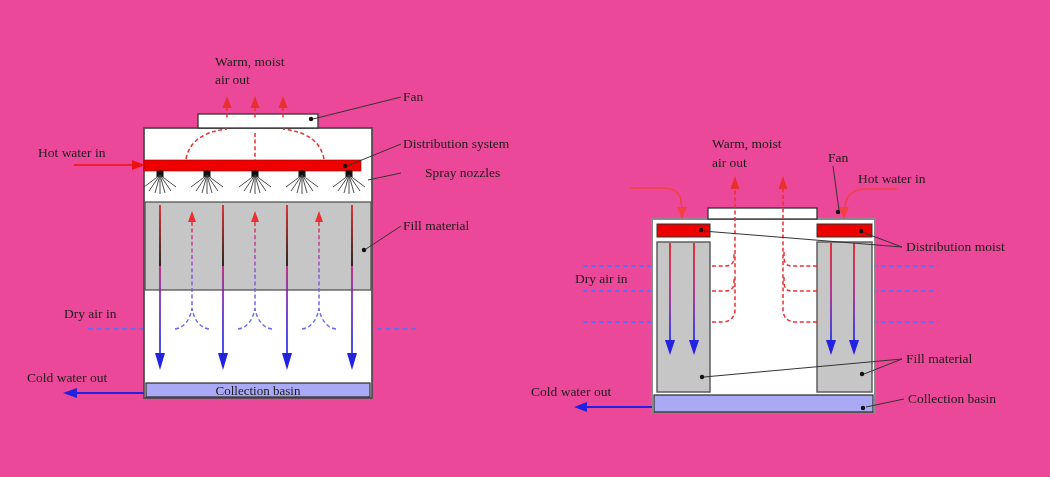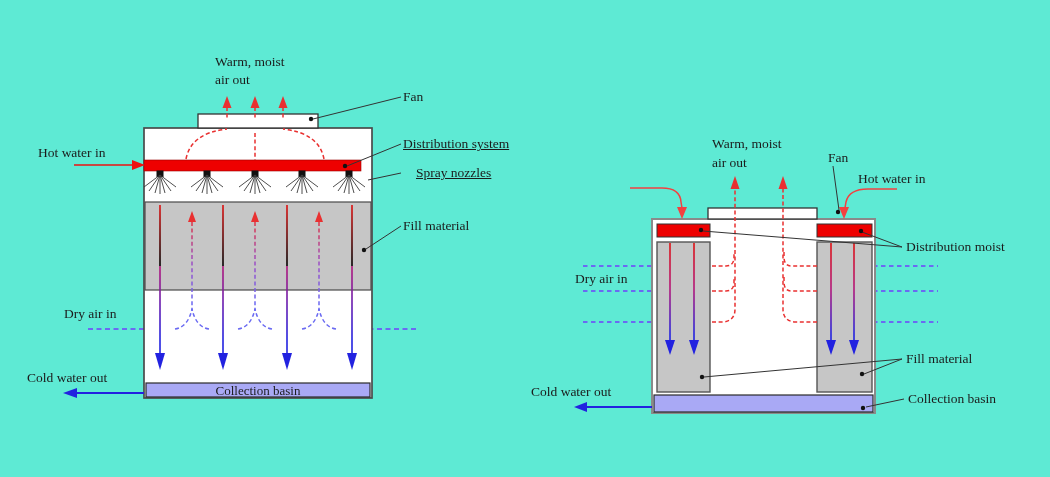--- a/index.html
+++ b/index.html
@@ -1,16 +1,16 @@
 <!DOCTYPE html>
 <html><head>
 <meta charset="utf-8">
 <style>
   html,body{margin:0;padding:0;background:#fff;}
-  .figure{position:relative;width:1050px;height:477px;background:#5eead4;overflow:hidden;
+  .figure{position:relative;width:1050px;height:477px;background:#ec4899;overflow:hidden;
           font-family:"Liberation Serif","DejaVu Serif",serif;}
   .figure svg{position:absolute;left:0;top:0;}
   .lbl{position:absolute;font-size:13.5px;color:#1b1b1b;white-space:nowrap;line-height:15px;}
   .basin-text{position:absolute;font-size:13px;color:#1b1b1b;text-align:center;line-height:15px;}
 </style>
 </head>
 <body>
 
 <div class="figure">
 
@@ -231,22 +231,22 @@
           <circle cx="862" cy="374" r="2.2"></circle>
       <circle cx="863" cy="408" r="2.2"></circle>
     </g>
   </g>
 </svg>
 
   <div class="lbl" style="left:215px;top:54px;">Warm, moist</div>
   <div class="lbl" style="left:215px;top:72px;">air out</div>
   <div class="lbl" style="left:403px;top:89px;">Fan</div>
   <div class="lbl" style="left:38px;top:145px;">Hot water in</div>
-  <div class="lbl" style="left:403px;top:136px;text-decoration:underline;">Distribution system</div>
-  <div class="lbl" style="left:416px;top:165px;text-decoration:underline;">Spray nozzles</div>
+  <div class="lbl" style="left:403px;top:136px;">Distribution system</div>
+  <div class="lbl" style="left:425px;top:165px;">Spray nozzles</div>
   <div class="lbl" style="left:403px;top:218px;">Fill material</div>
   <div class="lbl" style="left:64px;top:306px;">Dry air in</div>
   <div class="lbl" style="left:27px;top:370px;">Cold water out</div>
   <div class="basin-text" style="left:146px;top:383px;width:224px;">Collection basin</div>
 
   <div class="lbl" style="left:712px;top:136px;">Warm, moist</div>
   <div class="lbl" style="left:712px;top:155px;">air out</div>
   <div class="lbl" style="left:828px;top:150px;">Fan</div>
   <div class="lbl" style="left:858px;top:171px;">Hot water in</div>
   <div class="lbl" style="left:906px;top:239px;">Distribution moist</div>

